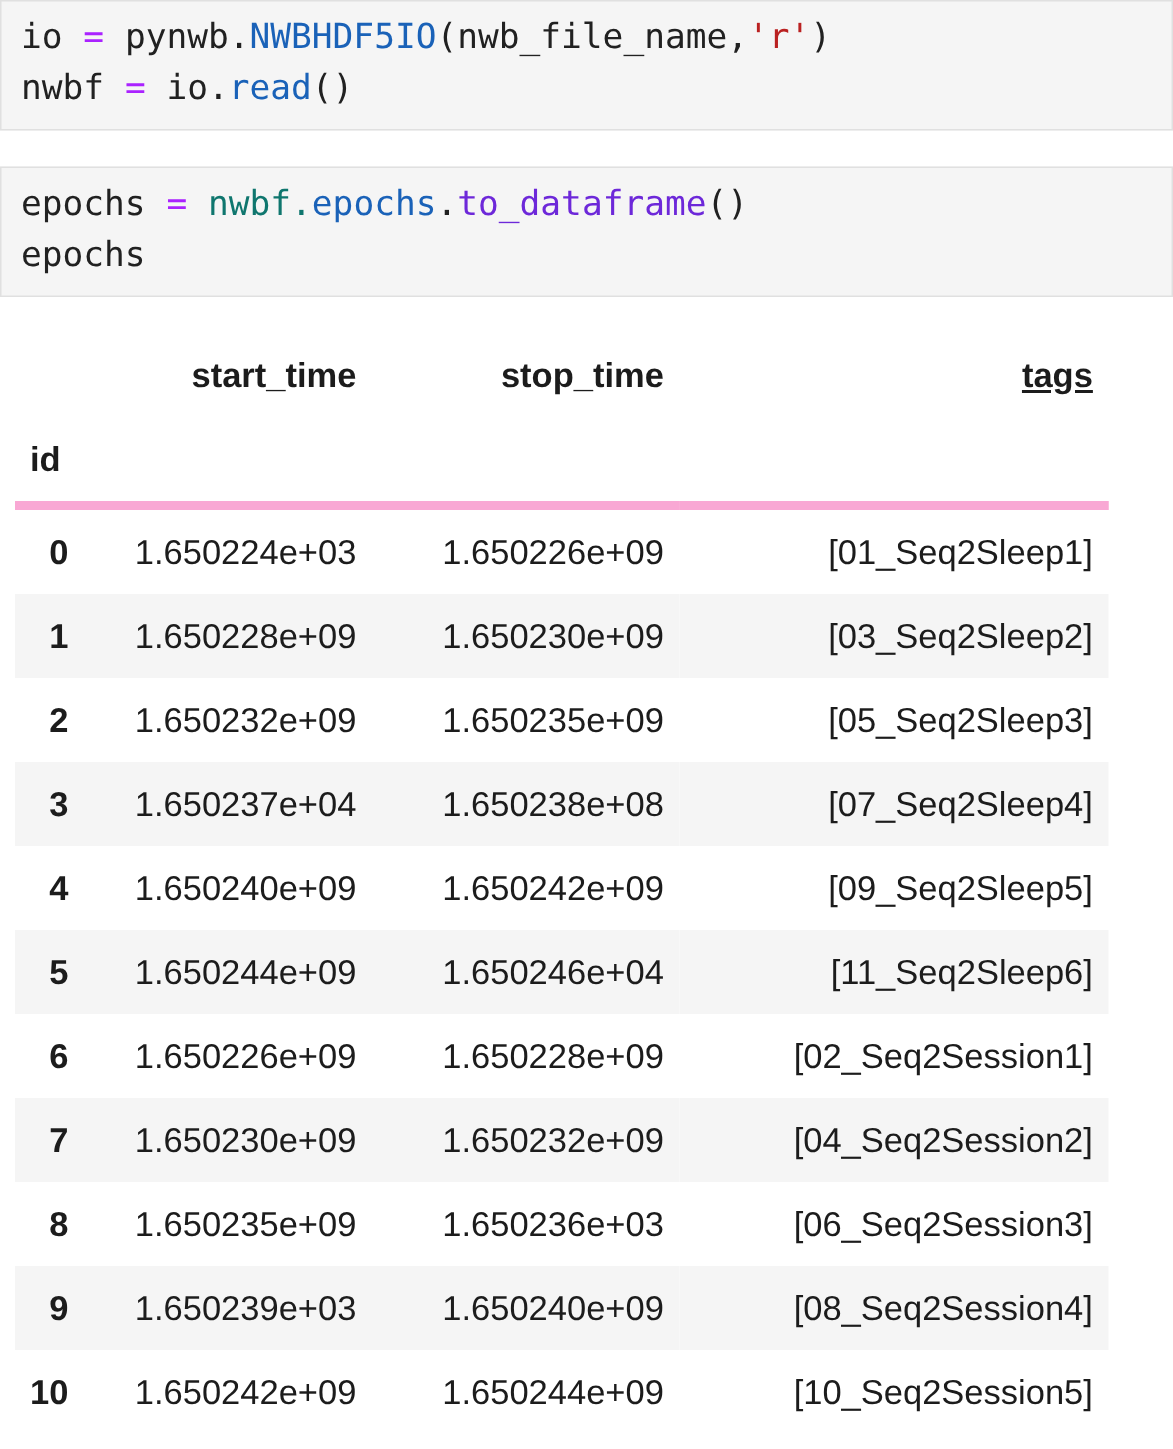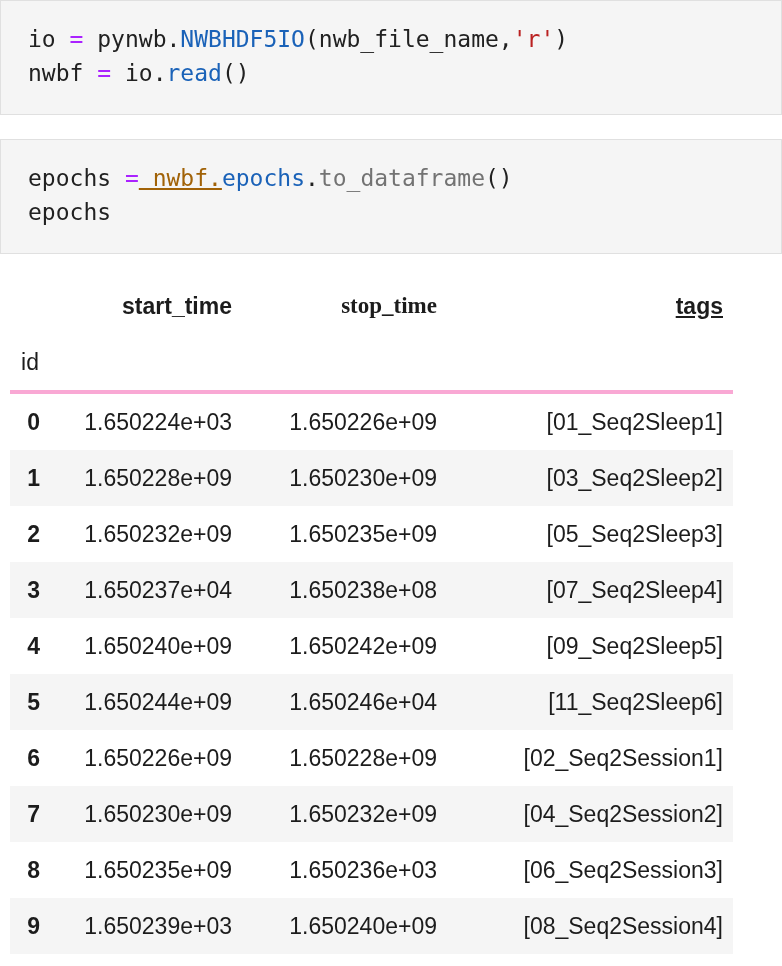--- a/index.html
+++ b/index.html
@@ -7,21 +7,21 @@
 
   
   .code-cell{
     background:#f5f5f5;
     border:1px solid #e0e0e0;
     box-sizing:border-box;
     padding:7px 8px 10px 13px;
     margin:0 0 24px 0;
   }
   .code-cell pre{
-    margin:14px;
+    margin:0;
     font-family:"DejaVu Sans Mono","Liberation Mono",monospace;
     font-size:23px;
     line-height:34px;
     color:#212121;
     white-space:pre;
   }
 
   
   .output-area{margin:14px 0 0 10px;}
   table.dataframe{
@@ -30,39 +30,39 @@
     color:#1c1c1c;
   }
   table.dataframe th, table.dataframe td{
     padding:0 10px;
     height:56px;
     text-align:right;
     white-space:nowrap;
     border:none;
   }
   table.dataframe thead th{font-weight:bold;vertical-align:middle;}
-  table.dataframe thead{border-bottom:4px solid #f9a8d4;}
-  table.dataframe th.idx-name{text-align:center;font-weight:normal;}
+  table.dataframe thead{border-bottom:6px solid #f9a8d4;}
+  table.dataframe th.idx-name{text-align:left;font-weight:bold;}
   table.dataframe td.idx{font-weight:bold;}
   table.dataframe tbody tr:nth-child(even){background:#f5f5f5;}
   .c-id{width:20px;}
   .c-start{width:172px;}
-  .c-stop{width:185px;font-family:Liberation Serif, serif;}
+  .c-stop{width:185px;}
   .c-tags{width:266px;text-decoration:underline;}
 </style>
 </head>
 <body>
 
 <div class="code-cell">
   <pre class="code" id="code-0"><span style="color: rgb(33, 33, 33);">io </span><span style="color: rgb(170, 34, 255);">=</span><span style="color: rgb(33, 33, 33);"> pynwb.</span><span style="color: rgb(26, 98, 184);">NWBHDF5IO</span><span style="color: rgb(33, 33, 33);">(nwb_file_name,</span><span style="color: rgb(186, 33, 33);">'r'</span><span style="color: rgb(33, 33, 33);">)</span>
 <span style="color: rgb(33, 33, 33);">nwbf </span><span style="color: rgb(170, 34, 255);">=</span><span style="color: rgb(33, 33, 33);"> io.</span><span style="color: rgb(26, 98, 184);">read</span><span style="color: rgb(33, 33, 33);">()</span></pre>
 </div>
 
 <div class="code-cell">
-  <pre class="code" id="code-1"><span style="color: rgb(33, 33, 33);">epochs </span><span style="color: rgb(170, 34, 255);">=</span><span style="color: #a16207; text-decoration: underline;"> nwbf.</span><span style="color: rgb(26, 98, 184);">epochs</span><span style="color: rgb(33, 33, 33);">.</span><span style="color: #737373;">to_dataframe</span><span style="color: rgb(33, 33, 33);">()</span>
+  <pre class="code" id="code-1"><span style="color: rgb(33, 33, 33);">epochs </span><span style="color: rgb(170, 34, 255);">=</span><span style="color: #0f766e;"> nwbf.</span><span style="color: rgb(26, 98, 184);">epochs</span><span style="color: rgb(33, 33, 33);">.</span><span style="color: #6d28d9;">to_dataframe</span><span style="color: rgb(33, 33, 33);">()</span>
 <span style="color: rgb(33, 33, 33);">epochs</span></pre>
 </div>
 
 <div class="output-area">
   <table class="dataframe">
     <thead>
       <tr>
         <th class="c-id"></th>
         <th class="c-start">start_time</th>
         <th class="c-stop">stop_time</th>
@@ -129,15 +129,21 @@
     <td>1.650235e+09</td>
     <td>1.650236e+03</td>
     <td>[06_Seq2Session3]</td>
   </tr>
         <tr>
     <td class="idx">9</td>
     <td>1.650239e+03</td>
     <td>1.650240e+09</td>
     <td>[08_Seq2Session4]</td>
   </tr>
+        <tr>
+    <td class="idx">10</td>
+    <td>1.650242e+09</td>
+    <td>1.650244e+09</td>
+    <td>[10_Seq2Session5]</td>
+  </tr>
       </tbody>
   </table>
 </div>
 
 </body></html>

